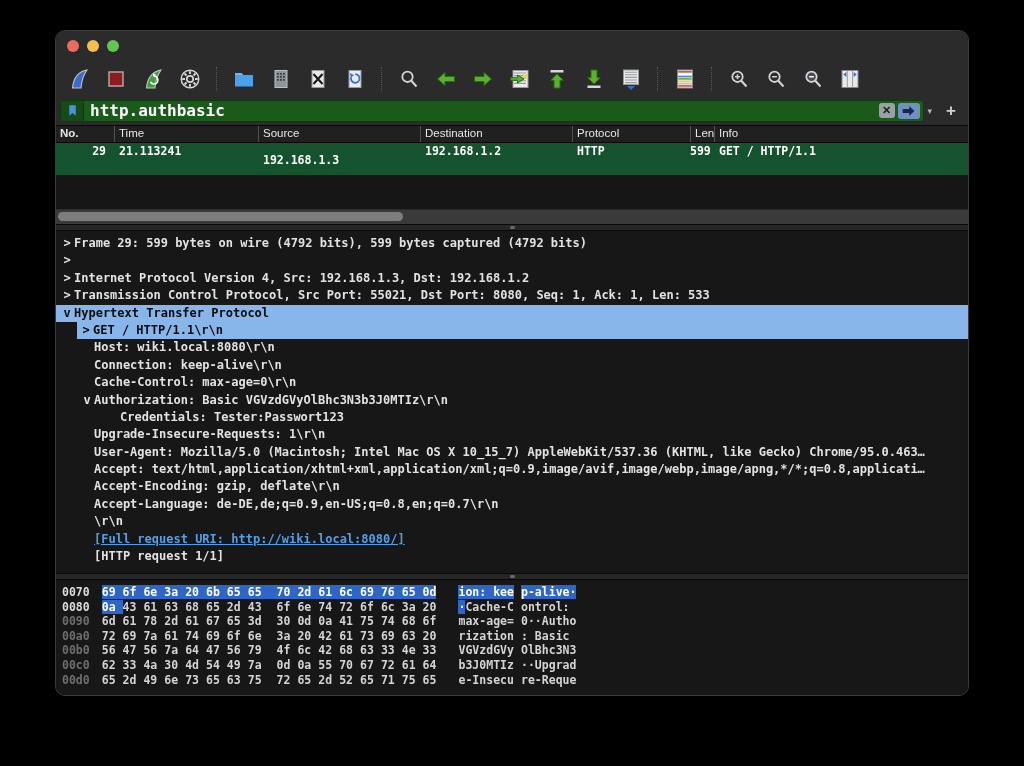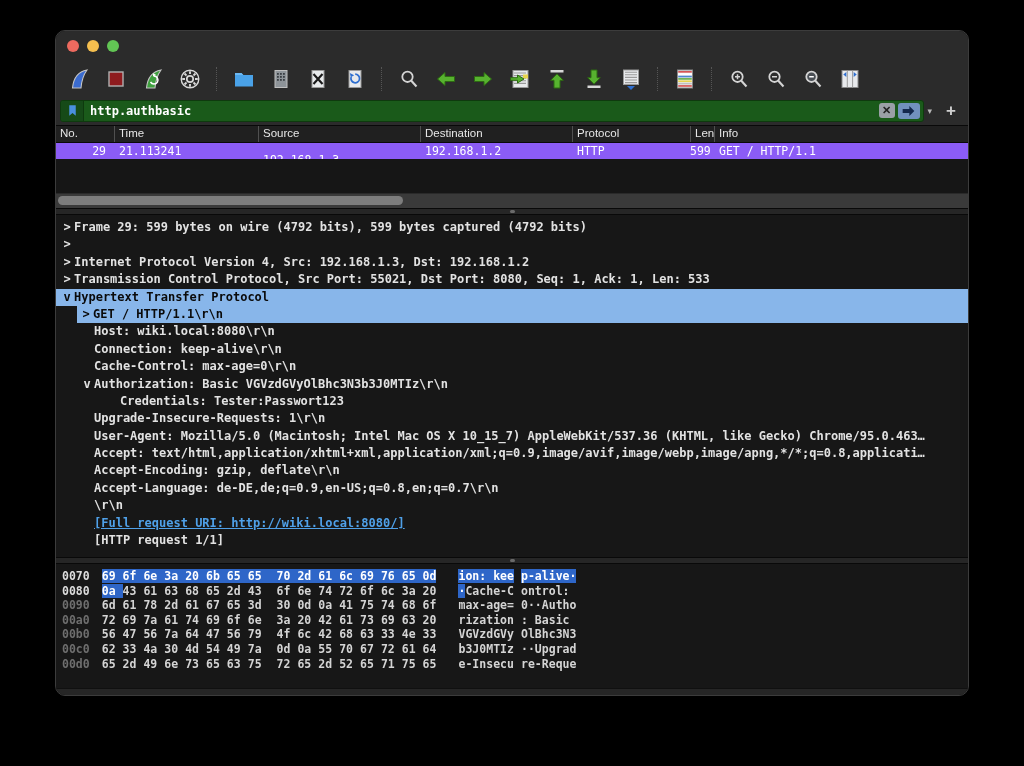--- a/index.html
+++ b/index.html
@@ -18,33 +18,33 @@
   .tbtn{width:30px;height:30px;border:none;background:transparent;padding:2px;display:flex;
     align-items:center;justify-content:center;cursor:default;}
   .tbtn svg{width:24px;height:24px;display:block;}
   .tsep{width:1px;height:24px;border-left:1px dotted #555;margin:0 4px;}
   
   .filterrow{height:25px;background:#2b2b2b;flex:0 0 auto;display:flex;align-items:center;padding:0 6px 2px 4px;gap:4px;}
   .filterfield{flex:1;height:20px;background:#1a5a1a;border:1px solid #0e3a0e;border-radius:3px;
     display:flex;align-items:center;overflow:hidden;}
   .bookmark{width:22px;height:100%;background:#164a18;display:flex;align-items:center;justify-content:center;border-right:1px solid #0e3a0e;}
   .filterinput{flex:1;background:transparent;border:none;outline:none;color:#fff;
-    font-family:"DejaVu Sans Mono",monospace;font-size:12px;font-weight:bold;padding:0 6px;}
+    font-family:"DejaVu Sans Mono",monospace;font-size:16px;font-weight:bold;padding:0 6px;}
   .fclear{width:16px;height:15px;background:#9aa0a6;border-radius:3px;color:#222;font-size:11px;font-weight:bold;
     display:flex;align-items:center;justify-content:center;margin-right:3px;}
   .fapply{width:22px;height:16px;background:#7191bd;border-radius:3px;display:flex;align-items:center;justify-content:center;margin-right:3px;}
   .fcaret{color:#b8b8b8;font-size:9px;padding:0 4px 0 0;}
   .fplus{color:#cfcfcf;font-size:17px;font-weight:bold;padding:0 6px;}
   
   .plheader{height:16px;background:#202020;flex:0 0 auto;display:flex;color:#e6e6e6;font-size:11.5px;
     border-top:1px solid #090909;border-bottom:1px solid #090909;}
   .hcell{box-sizing:border-box;padding:1px 0 0 4px;border-left:1px solid #505050;white-space:nowrap;overflow:hidden;}
-  .hcell:first-child{border-left:none;}
-  .prow{height:16px;flex:0 0 auto;background:#8b5cf6;display:flex;color:#fff;
-    font-family:"DejaVu Sans Mono",monospace;font-size:11.5px;font-weight:normal;}
+  .hcell:first-child{border-left:none;font-weight:bold;}
+  .prow{height:32px;flex:0 0 auto;background:#14532d;display:flex;color:#fff;
+    font-family:"DejaVu Sans Mono",monospace;font-size:11.5px;font-weight:bold;}
   .pcell{box-sizing:border-box;padding-top:1px;white-space:nowrap;overflow:hidden;}
   .plempty{flex:0 0 34px;background:#161616;}
   .hscroll{flex:0 0 14px;background:#3a3a3a;position:relative;border-top:1px solid #2a2a2a;}
   .hthumb{position:absolute;left:2px;top:2px;height:9px;width:345px;background:#7d7d7d;border-radius:5px;}
   .splitter{flex:0 0 5px;background:#262626;border-top:1px solid #090909;border-bottom:1px solid #090909;
     display:flex;align-items:center;justify-content:center;}
   .splitter .dot{width:5px;height:3px;border-radius:2px;background:#6a6a6a;}
   
   .details{flex:0 0 338px;background:#171717;overflow:hidden;padding-top:4px;
     font-family:"DejaVu Sans Mono",monospace;font-size:12px;font-weight:bold;color:#e2e2e2;}

